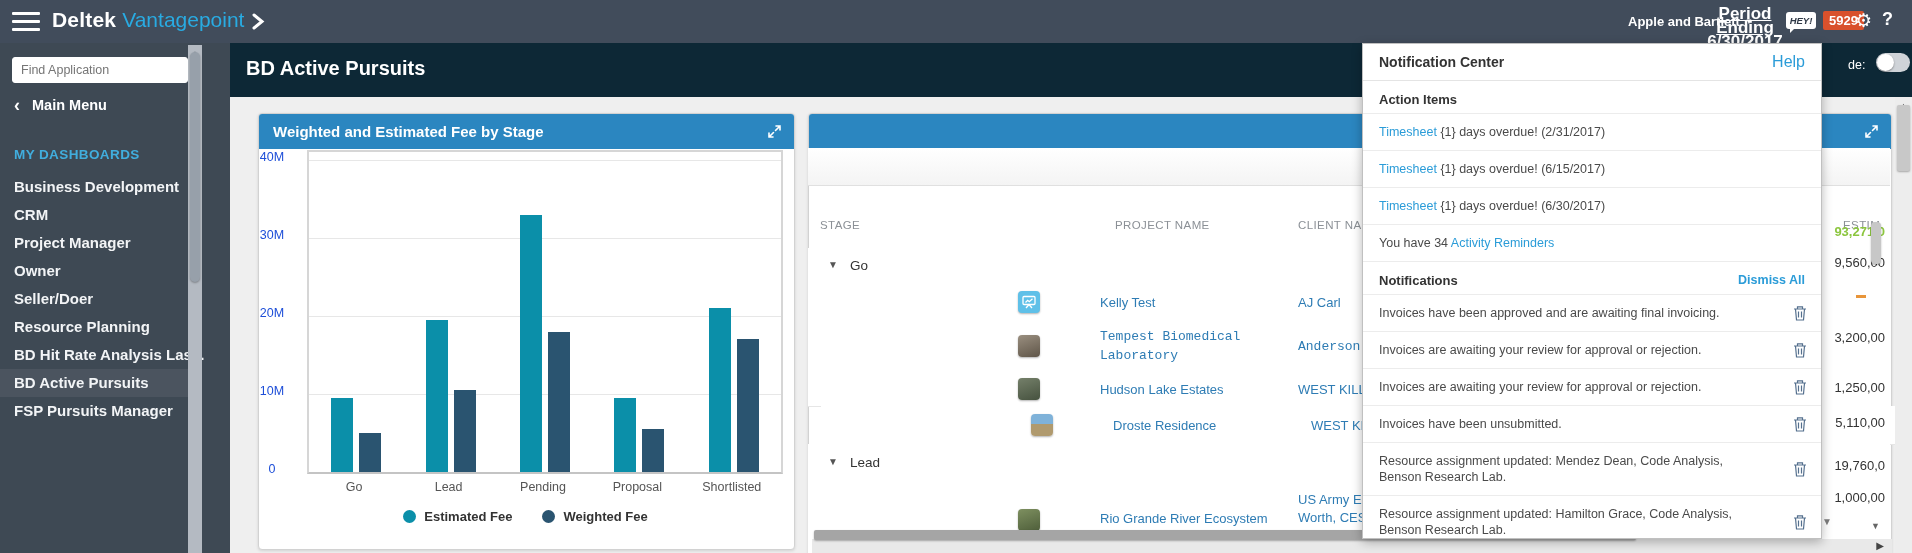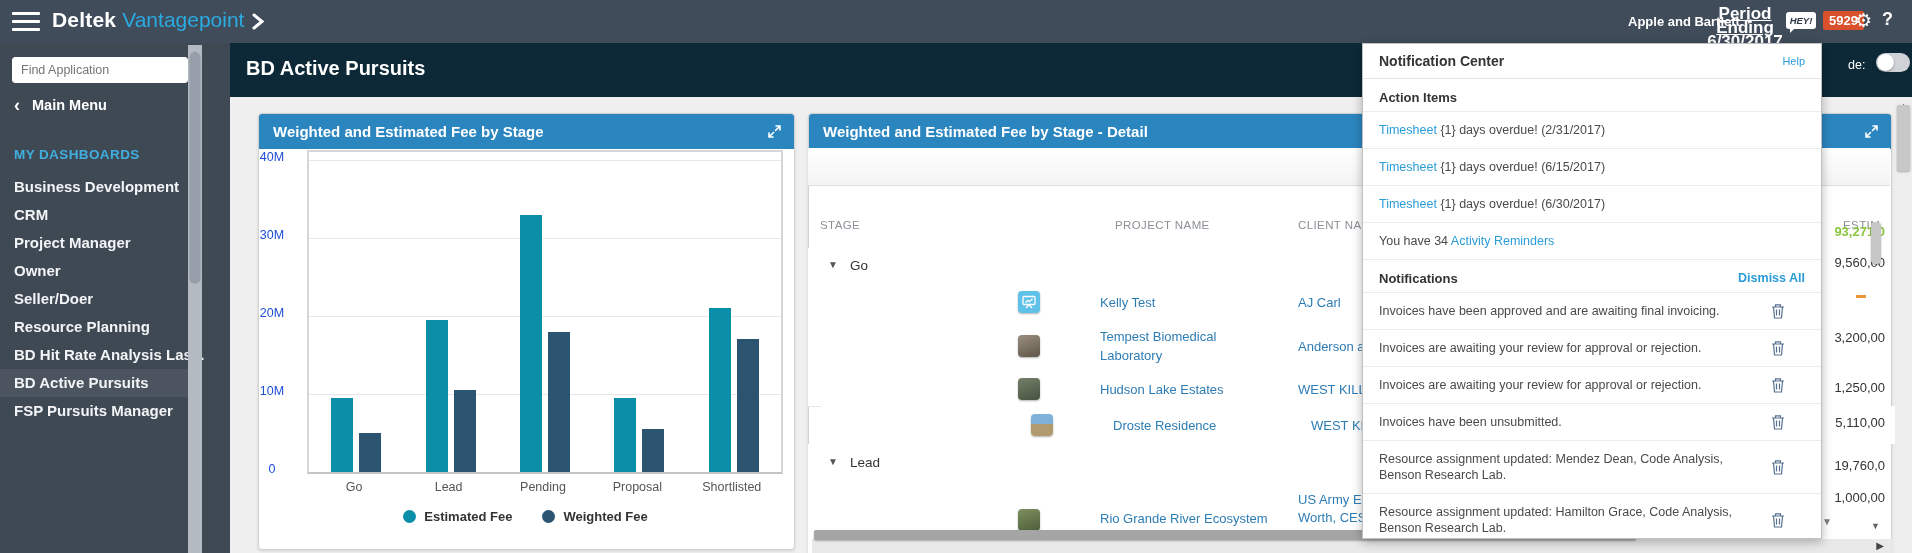--- a/index.html
+++ b/index.html
@@ -105,21 +105,21 @@
 
   
   #notif{left:1362px;top:43px;width:458px;height:494px;background:#fff;border:1px solid #c0c0c0;
          box-shadow:0 3px 10px rgba(0,0,0,.28);z-index:10;overflow:hidden;}
   #notif-head{display:flex;justify-content:space-between;align-items:center;padding:9px 16px;border-bottom:1px solid #e4e4e4;}
   #notif-title{font-size:14px;font-weight:700;color:#333;}
   .blue-link{color:#2b9cd8;cursor:pointer;}
   .n-section{display:flex;justify-content:space-between;padding:11px 16px 6px;font-size:13px;font-weight:700;color:#333;}
   .n-item{padding:10px 14px 10px 16px;border-top:1px solid #ececec;font-size:12.5px;color:#4a4a4a;line-height:16px;}
   .n-item:first-of-type{border-top:none;}
-  .n-flex{display:flex;align-items:center;gap:10px;}
+  .n-flex{display:flex;justify-content:space-between;align-items:center;gap:10px;}
   .n-text{width:382px;}
   .trash{width:14px;height:16px;flex:none;cursor:pointer;}
 </style>
 </head>
 <body>
 
 <div id="app">
 
   <div id="topbar" class="abs">
     <div id="hamburger" class="abs">
@@ -216,21 +216,20 @@
         <span>Estimated Fee</span>
       </span>
     <span class="legend-item">
         <span class="dot" id="dot1" style="background: rgb(42, 84, 112);"></span>
         <span>Weighted Fee</span>
       </span>
   </div>
 
   <div id="detail-panel" class="abs panel">
     <div class="panel-head">
-      <div class="panel-title">Weighted and Estimated Fee by Stage - Detail</div>
       <svg class="expand" viewBox="0 0 15 15">
           <path d="M9 2h4v4M13 2L8.5 6.5M6 13H2V9M2 13l4.5-4.5" stroke="#fff" stroke-width="1.6" fill="none" stroke-linecap="round"></path>
         </svg>
     </div>
   </div>
   <div id="detail-toolbar" class="abs">
     
     
   </div>
   <div class="col-head abs" style="left:820px">STAGE</div>
@@ -251,21 +250,21 @@
       <svg width="16" height="16" viewBox="0 0 16 16">
           <rect x="2" y="2.5" width="12" height="8" rx="1" stroke="#fff" stroke-width="1.3" fill="none"></rect>
           <path d="M4.5 8.5l2.2-2.2 1.6 1.4 3.2-2.9M5 14l3-3.5L11 14" stroke="#fff" stroke-width="1.3" fill="none"></path>
         </svg>
     </span>
     <span class="proj-cell"><span class="t-link">Kelly Test</span></span>
     <span class="client-cell"><span class="t-link">AJ Carl</span></span>
   </div>
   <div class="orange-tick abs" style="top:295px"></div>
 
-  <div class="t-row" style="top:320px;height:52px;">
+  <div class="t-row" style="top:320px;height:52px;font-family:Liberation Mono, monospace;">
     <span class="thumb p1"></span>
     <span class="proj-cell"><span class="t-link">Tempest Biomedical Laboratory</span></span>
     <span class="client-cell"><span class="t-link">Anderson a</span></span>
   </div>
   <div class="num-cell abs" style="top:330px">3,200,00</div>
 
   <div class="t-row" style="top:372px;height:34px;">
     <span class="thumb p2"></span>
     <span class="proj-cell"><span class="t-link">Hudson Lake Estates</span></span>
     <span class="client-cell"><span class="t-link">WEST KILL</span></span>
@@ -298,21 +297,21 @@
   <div id="tbl-vscroll" class="abs">
     <span class="arr-up">▲</span>
     <span class="thumb"></span>
     <span class="arr-dn">▼</span>
   </div>
   <div id="notif-hint" class="abs">▼</div>
 
   <div id="notif" class="abs">
     <div id="notif-head">
       <span id="notif-title">Notification Center</span>
-      <span class="blue-link" style="font-size:11px;">Help</span>
+      <span class="blue-link" style="font-size:16px;">Help</span>
     </div>
     <div class="n-section">
       <span>Action Items</span>
     </div>
     <div class="n-item">
       <span class="blue-link">Timesheet</span><span> {1} days overdue! (2/31/2017)</span>
     </div>
     <div class="n-item">
       <span class="blue-link">Timesheet</span><span> {1} days overdue! (6/15/2017)</span>
     </div>

